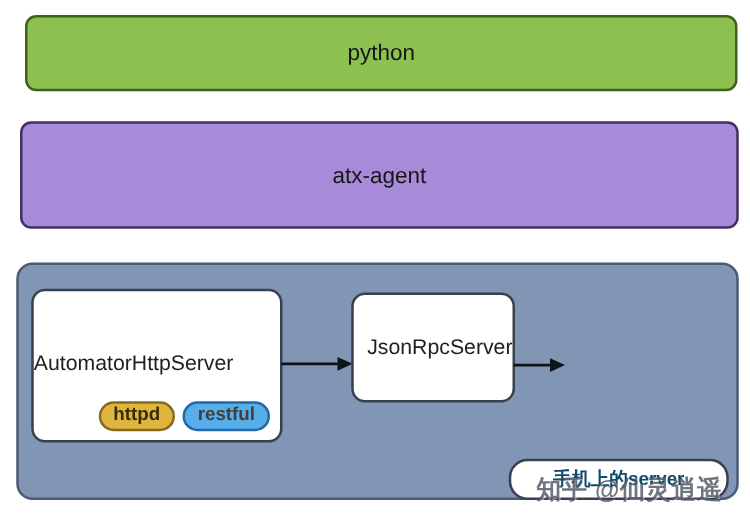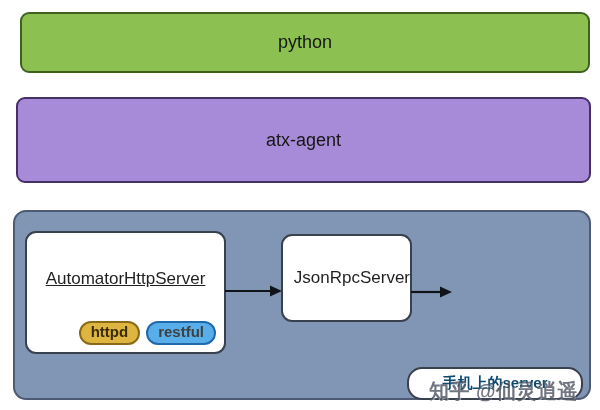--- a/index.html
+++ b/index.html
@@ -28,21 +28,21 @@
     border:2.5px solid #4c5a74;border-radius:13px;box-sizing:border-box;
   }
   .node{
     position:absolute;background:#ffffff;border:2px solid #39404e;border-radius:11px;
     box-sizing:border-box;display:flex;align-items:center;justify-content:center;
     font-size:17px;color:#1f1f1f;
   }
   .node.n1{left:10px;top:19px;width:201px;height:123px;}
   .node.n2{left:266px;top:22px;width:131px;height:88px;justify-content:flex-end;}
   .node.n3{left:436px;top:24px;width:136px;height:111px;}
-  .node.n1 .node-label{position:absolute;left:0;right:0;top:36px;text-align:center;text-decoration:underline;}
+  .node.n1 .node-label{position:absolute;left:0;right:0;top:48px;}
   .badge-row{
     position:absolute;right:8px;bottom:7px;display:flex;gap:6px;align-items:center;
   }
   .badge{
     border-radius:13px;padding:0 10px 2px 10px;font-size:15px;font-weight:bold;
     box-sizing:border-box;line-height:18px;
   }
   .badge.httpd{
     background:var(--httpd-gold,#ddb53f);border:2.5px solid #8a6a1a;color:#3a2c03;
   }

